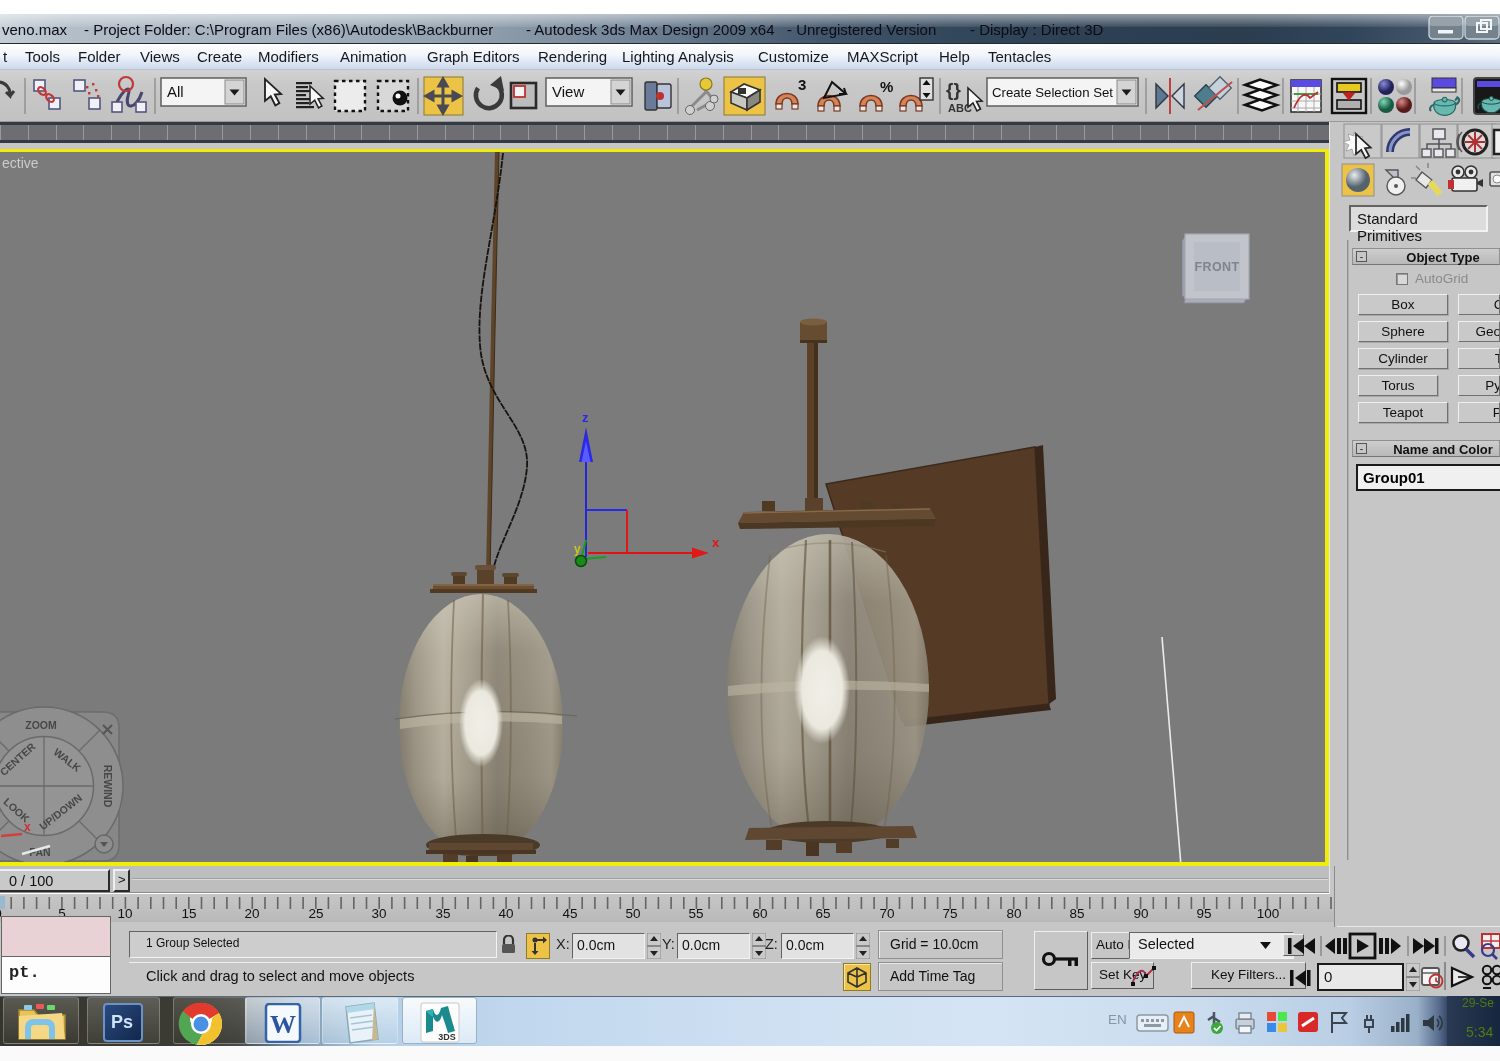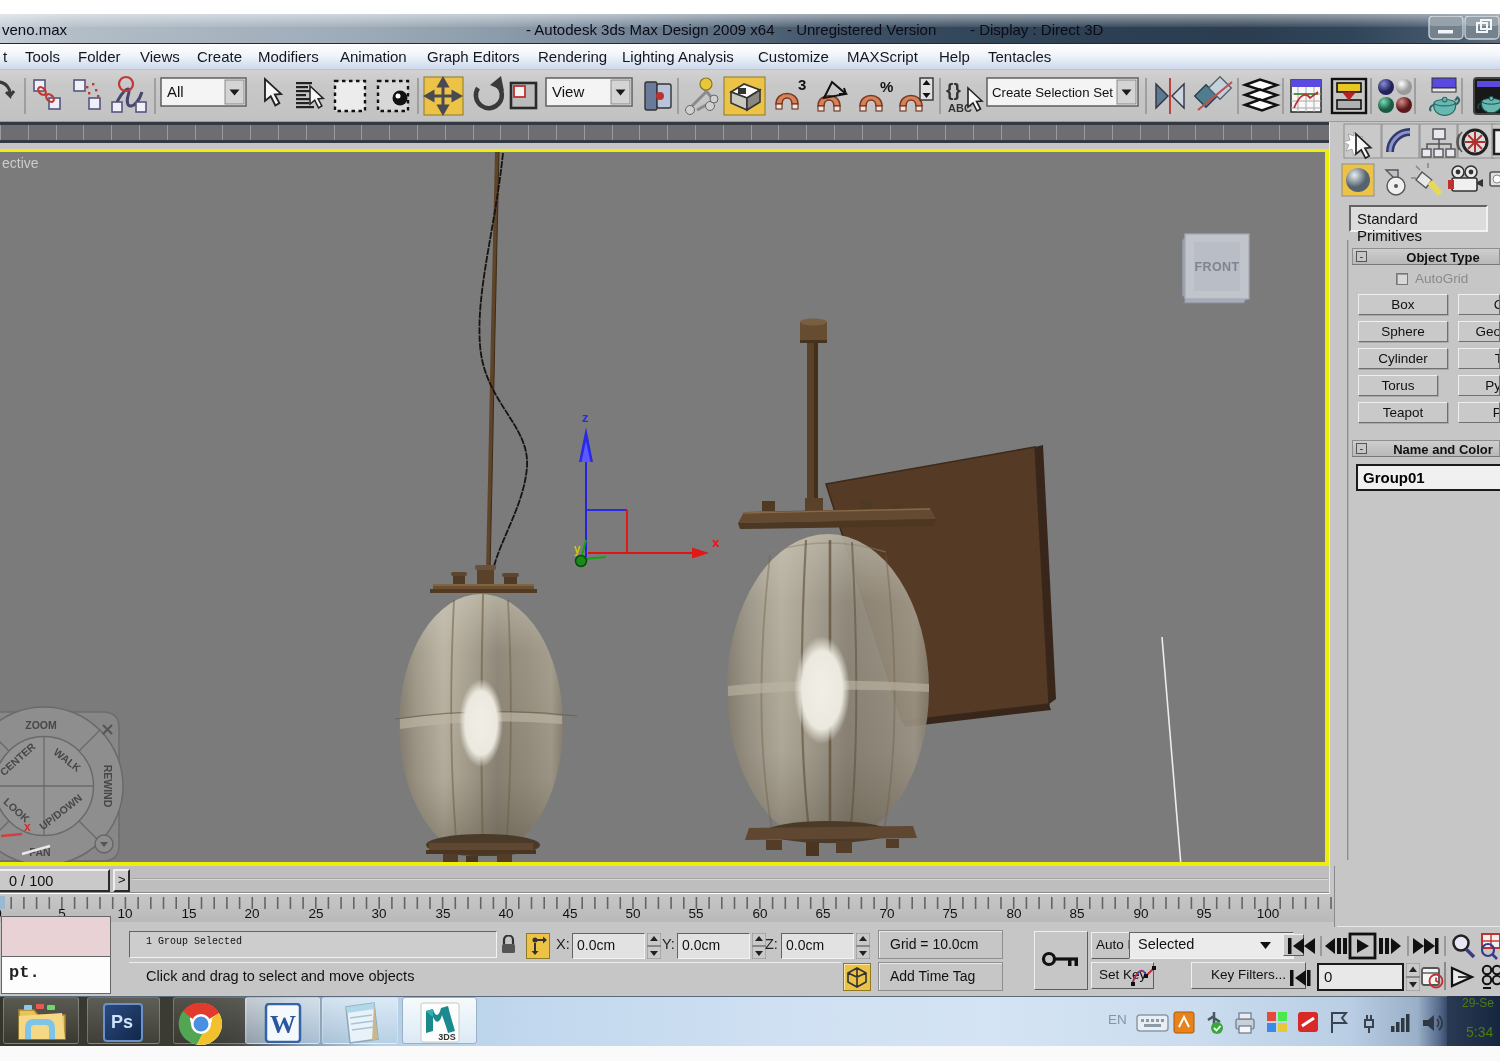--- a/index.html
+++ b/index.html
@@ -12,20 +12,21 @@
 </style></head><body>
 <div id="root">
 
 <div class="abs" style="left:0;top:0;width:1500px;height:14px;background:#ffffff;"></div>
 <div class="abs" style="left:0;top:14px;width:1500px;height:30px;
 background:linear-gradient(90deg,#c5ced6 0%,#b2bdc7 5%,#a9b5c1 13%,#9dabb8 24%,#8d9caa 33%,#76879a 41%,#5a6d80 48%,#42556a 55%,#34485c 63%,#2d4054 72%,#2b3d4f 83%,#31455a 90%,#44566a 96%,#5d6c7a 100%);
 border-bottom:1px solid #1e2a36;">
 <div class="abs" style="left:0;top:0;width:1500px;height:13px;background:linear-gradient(180deg,rgba(255,255,255,.5),rgba(255,255,255,.08));"></div>
 </div>
 <div class="abs" style="left:2px;font-size:15px;color:#0c0c16;top:21px;white-space:nowrap;">veno.max</div>
+<div class="abs" style="left:84px;font-size:15px;color:#0c0c16;top:21px;white-space:nowrap;">- Project Folder: C:\Program Files (x86)\Autodesk\Backburner</div>
 <div class="abs" style="left:526px;font-size:15px;color:#0c0c16;top:21px;white-space:nowrap;">- Autodesk 3ds Max Design 2009 x64</div>
 <div class="abs" style="left:787px;font-size:15px;color:#0c0c16;top:21px;white-space:nowrap;">- Unregistered Version</div>
 <div class="abs" style="left:970px;font-size:15px;color:#0c0c16;top:21px;white-space:nowrap;">- Display : Direct 3D</div>
 <svg class="abs" style="left:1428px;top:16px;" width="72" height="26" viewBox="0 0 72 26">
 <rect x="1" y="0" width="34" height="23" rx="4" fill="#74828e" stroke="#ccd6de" stroke-width="1.3"></rect>
 <rect x="37" y="0" width="34" height="23" rx="4" fill="#74828e" stroke="#ccd6de" stroke-width="1.3"></rect>
 <rect x="1" y="0" width="34" height="10" rx="4" fill="rgba(255,255,255,.25)"></rect>
 <rect x="37" y="0" width="34" height="10" rx="4" fill="rgba(255,255,255,.25)"></rect>
 <rect x="10" y="14" width="15" height="3.5" fill="#f2f6f8"></rect>
 <rect x="49" y="7" width="10" height="9" fill="none" stroke="#f2f6f8" stroke-width="2"></rect>
@@ -579,21 +580,21 @@
       <text x="1268" y="23.5" font-size="13.5" fill="#111" text-anchor="middle">100</text>
 </svg>
 <div class="abs" style="left:0;top:922px;width:1334px;height:74px;background:#c6c6c6;"></div>
 <div class="abs" style="left:1334px;top:866px;width:166px;height:130px;background:#c6c6c6;"></div>
 <div class="abs" style="left:1334px;top:866px;width:1px;height:61px;background:#8a8a8a;"></div>
 <div class="abs" style="left:1337px;top:926px;width:163px;height:1px;background:#8a8a8a;border-bottom:1px solid #e8e8e8;"></div>
 <div class="abs" style="left:1px;top:916px;width:110px;height:41px;background:#e9d2d6;border:1px solid #666;"></div>
 <div class="abs" style="left:1px;top:957px;width:110px;height:37px;background:#fdfdfd;border:1px solid #666;border-top:none;"></div>
 <div class="abs" style="left:9px;top:963px;font-family:'Liberation Mono',monospace;font-size:17px;font-weight:bold;color:#222;">pt.</div>
 <div class="abs sunk" style="left:129px;top:931px;width:368px;height:27px;background:#cdcdcd;">
-<div class="abs" style="left:16px;top:4px;font-size:10px;color:#111;font-family:Liberation Mono, monospace;">1 Group Selected</div>
+<div class="abs" style="left:16px;top:4px;font-size:12px;color:#111;">1 Group Selected</div>
     </div>
 <svg class="abs" style="left:500px;top:935px;" width="17" height="20" viewBox="0 0 17 20">
 <path d="M4,9 L4,5 A 4.5 4.5 0 0 1 13,5 L13,9" fill="none" stroke="#333" stroke-width="2.2"></path>
 <rect x="2" y="9" width="13" height="9" rx="1.5" fill="#555"></rect>
     </svg>
 <div class="abs" style="left:526px;top:933px;width:24px;height:26px;background:#ecc347;border:1px solid #8f7a2a;">
 <svg width="22" height="24" viewBox="0 0 22 24">
         <circle cx="8" cy="6" r="2.5" fill="#333"></circle>
         <line x1="8" y1="9" x2="8" y2="18" stroke="#333" stroke-width="2"></line>
         <path d="M8,21 l-3.5,-4 h7 Z" fill="#333"></path>

